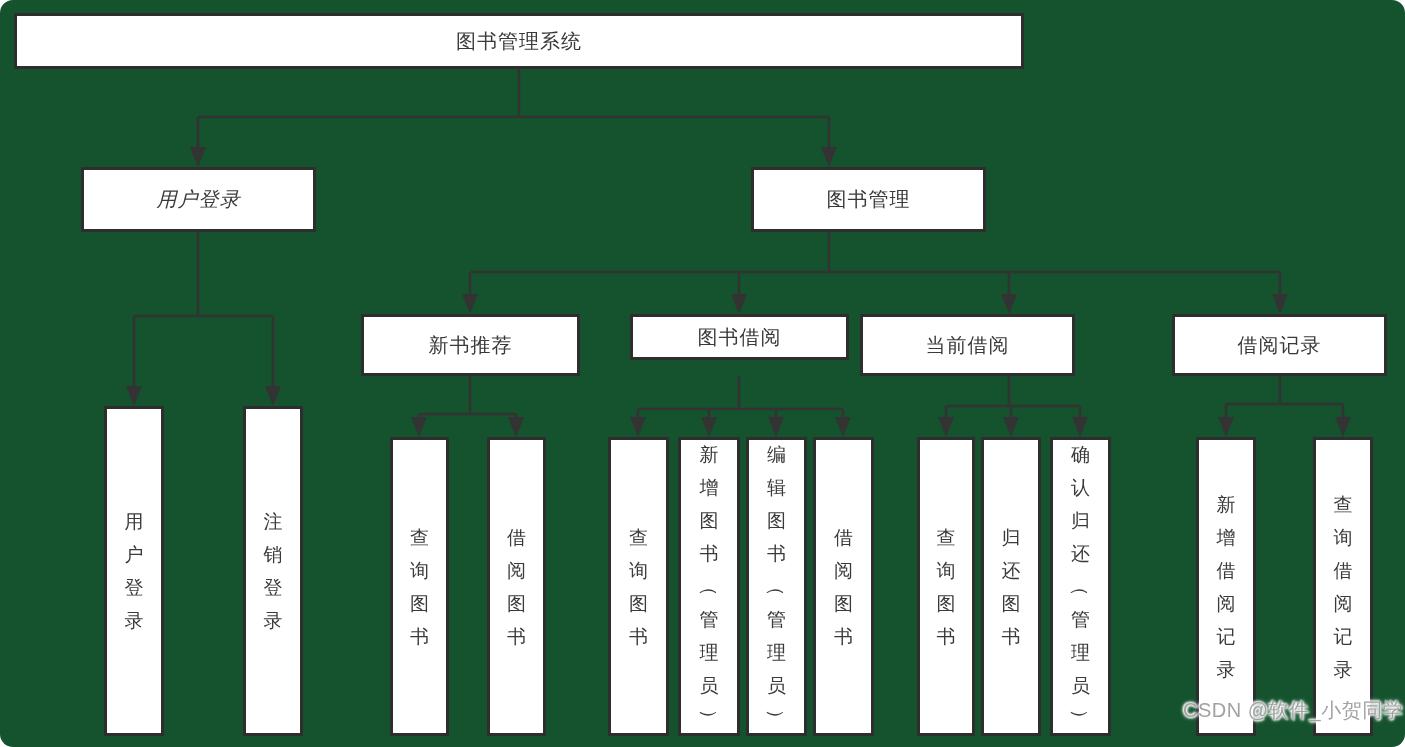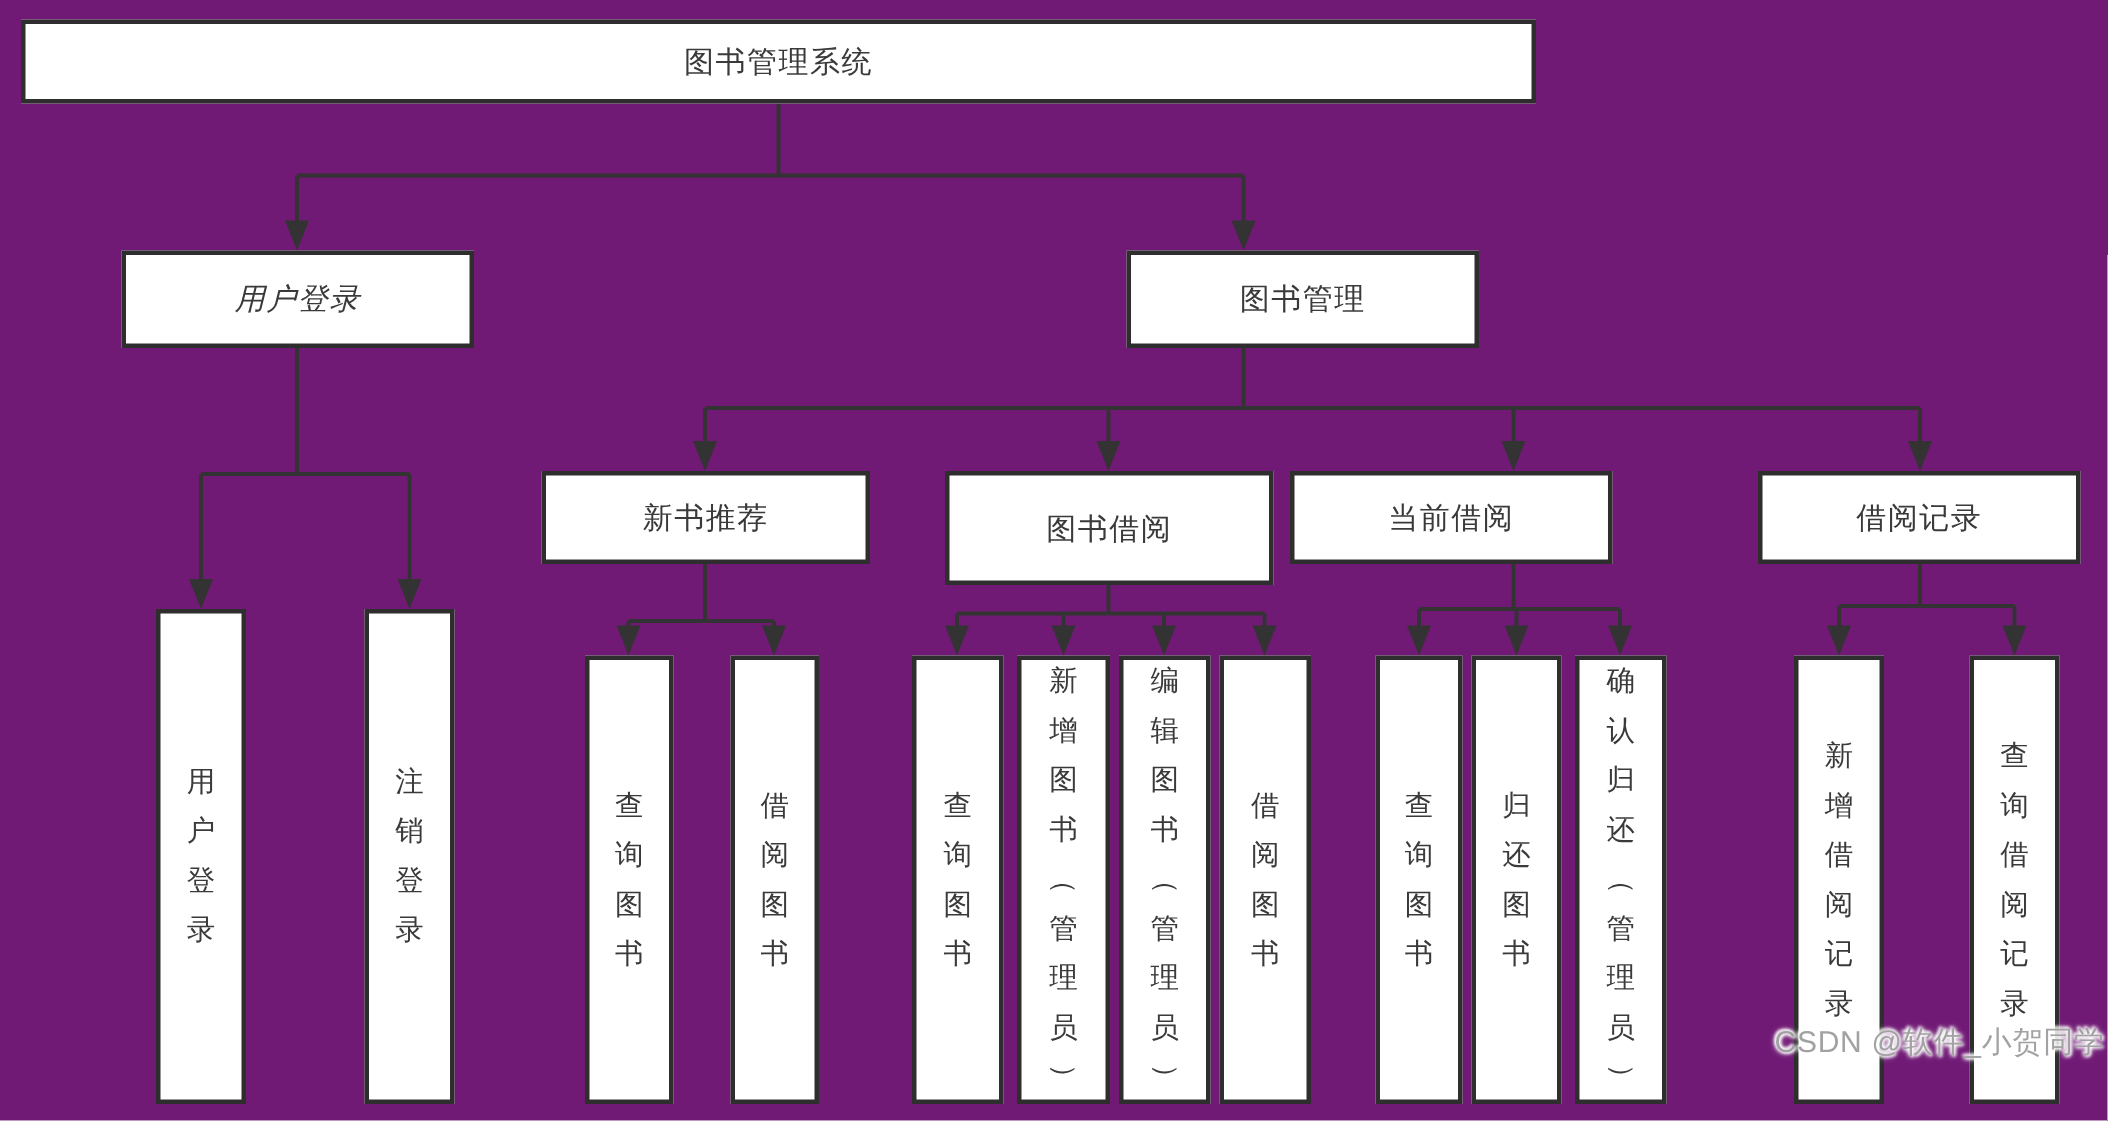--- a/index.html
+++ b/index.html
@@ -5,22 +5,23 @@
   html, body {
     margin: 0;
     padding: 0;
     background: #ffffff;
     font-family: "Liberation Sans", "DejaVu Sans", sans-serif;
   }
   .canvas {
     position: relative;
     width: 1405px;
     height: 747px;
-    background: #701a75;
+    background: #14532d;
     overflow: hidden;
+    border-radius: 13px;
   }
   svg.connectors {
     position: absolute;
     left: 0;
     top: 0;
     z-index: 1;
   }
   .node {
     position: absolute;
     box-sizing: border-box;
@@ -46,21 +47,21 @@
     height: 33px;
     line-height: 33px;
     text-align: center;
   }
   .node.v .ch.rot {
     transform: rotate(90deg);
   }
   .watermark {
     position: absolute;
     left: 1183px;
-    top: 681px;
+    top: 697px;
     font-size: 20px;
     letter-spacing: 0.5px;
     color: #a2a2a2;
     white-space: nowrap;
     z-index: 5;
     text-shadow: 0 0 3px #ffffff, 0 0 3px #ffffff, 0 0 5px #ffffff, 1px 1px 2px #ffffff, -1px -1px 2px #ffffff;
   }
 </style>
 </head>
 <body>
@@ -99,21 +100,21 @@
       <polygon points="1335,417 1351,417 1343,437"></polygon>
     </g>
   </svg>
 
   <div class="node h" style="left:14px; top:13px; width:1010px; height:56px;">图书管理系统</div>
 
   <div class="node h" style="left:81px; top:167px; width:235px; height:65px;font-style:italic;">用户登录</div>
   <div class="node h" style="left:711px; top:167px; width:235px; height:65px;margin-left:40px;">图书管理</div>
 
   <div class="node h" style="left:361px; top:314px; width:219px; height:62px;">新书推荐</div>
-  <div class="node h" style="left:630px; top:314px; width:219px; height:76px;">图书借阅</div>
+  <div class="node h" style="left:630px; top:314px; width:219px; height:46px;">图书借阅</div>
   <div class="node h" style="left:860px; top:314px; width:215px; height:62px;">当前借阅</div>
   <div class="node h" style="left:1172px; top:314px; width:215px; height:62px;">借阅记录</div>
 
   <div class="node v" style="left:104px; top:406px; width:60px; height:330px;">
       <span class="ch">用</span>
       <span class="ch">户</span>
       <span class="ch">登</span>
       <span class="ch">录</span>
     </div>
   <div class="node v" style="left:243px; top:406px; width:60px; height:330px;">

